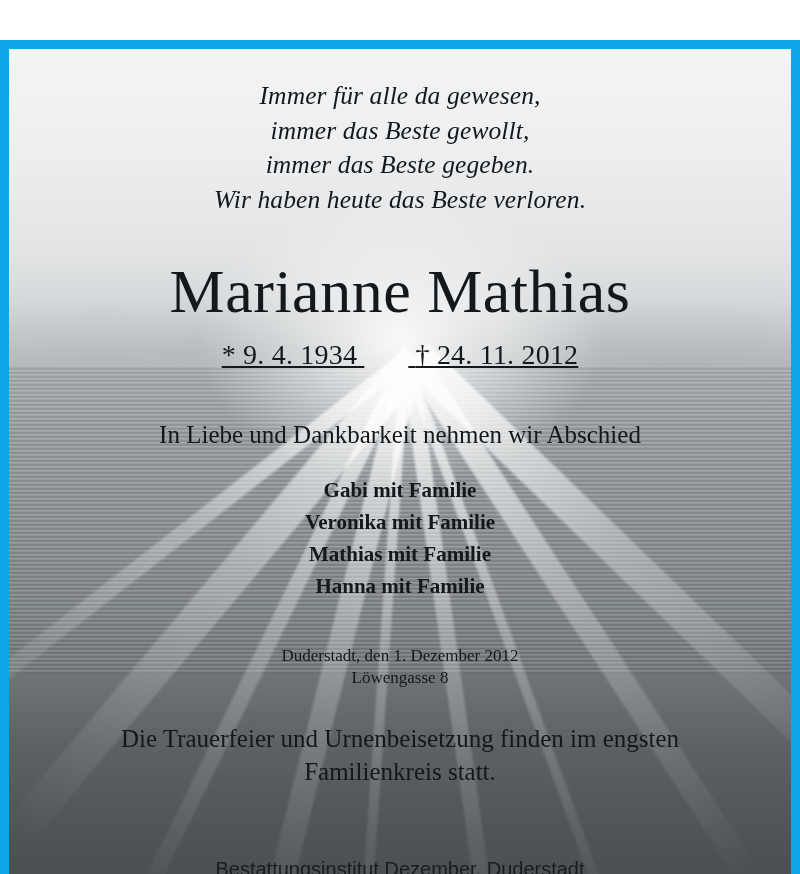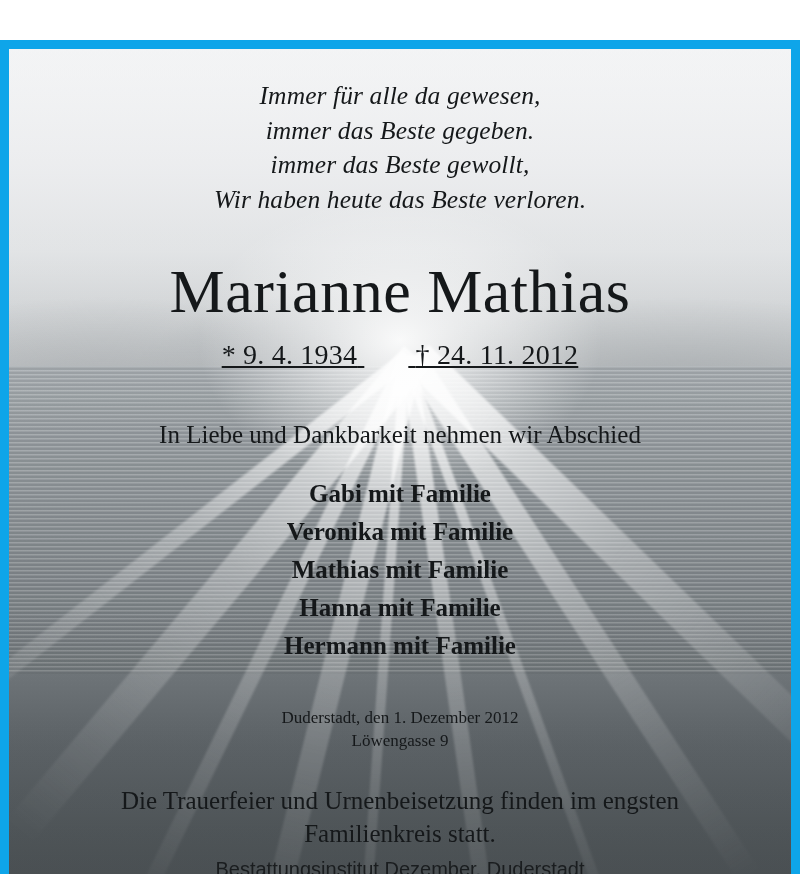--- a/index.html
+++ b/index.html
@@ -136,21 +136,21 @@
   .dates .sep { display: inline-block; width: 44px; }
 
   .farewell {
     margin-top: 50px;
     font-size: 25px;
   }
 
   .family {
     margin-top: 26px;
     font-weight: bold;
-    font-size: 25px;
+    font-size: 21px;
     line-height: 1.52;
   }
 
   .place {
     margin-top: 42px;
     font-size: 17px;
     line-height: 1.33;
   }
 
   .ceremony {
@@ -187,46 +187,45 @@
     <div class="ray w16" style="transform: rotate(26deg)"></div>
     <div class="ray w34" style="transform: rotate(40deg)"></div>
     <div class="ray w16" style="transform: rotate(52deg)"></div>
     <div class="wash"></div>
   </div>
 
   <div class="content">
 
     <div class="verse">
       <div>Immer für alle da gewesen,</div>
+      <div>immer das Beste gewollt,</div>
       <div>immer das Beste gegeben.</div>
-      <div>immer das Beste gewollt,</div>
       <div>Wir haben heute das Beste verloren.</div>
     </div>
 
     <div class="name">Marianne Mathias</div>
 
     <div class="dates">
       <span>* 9. 4. 1934</span>
       <span class="sep"></span>
       <span>† 24. 11. 2012</span>
     </div>
 
     <div class="farewell">In Liebe und Dankbarkeit nehmen wir Abschied</div>
 
     <div class="family">
       <div>Gabi mit Familie</div>
       <div>Veronika mit Familie</div>
       <div>Mathias mit Familie</div>
       <div>Hanna mit Familie</div>
-      <div>Hermann mit Familie</div>
     </div>
 
     <div class="place">
       <div>Duderstadt, den 1. Dezember 2012</div>
-      <div>Löwengasse 9</div>
+      <div>Löwengasse 8</div>
     </div>
 
     <div class="ceremony">
       <div>Die Trauerfeier und Urnenbeisetzung finden im engsten</div>
       <div>Familienkreis statt.</div>
     </div>
 
     <div class="institute">Bestattungsinstitut Dezember, Duderstadt</div>
 
   </div>

